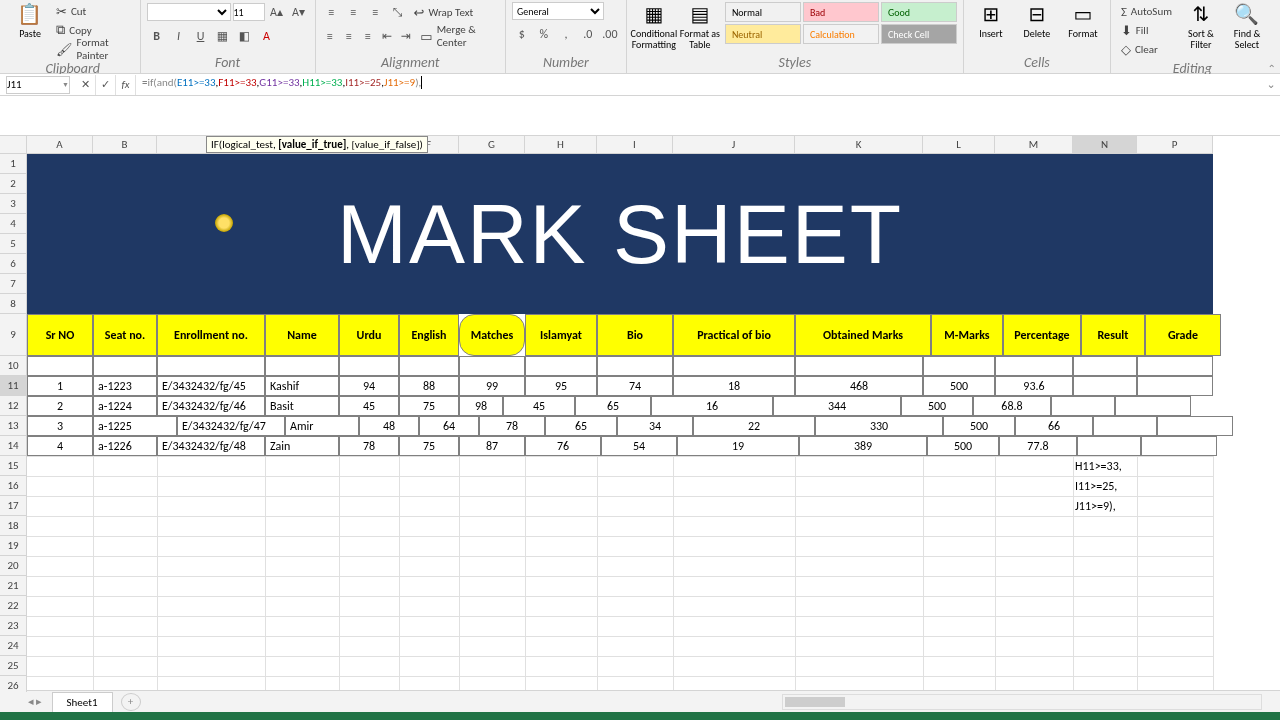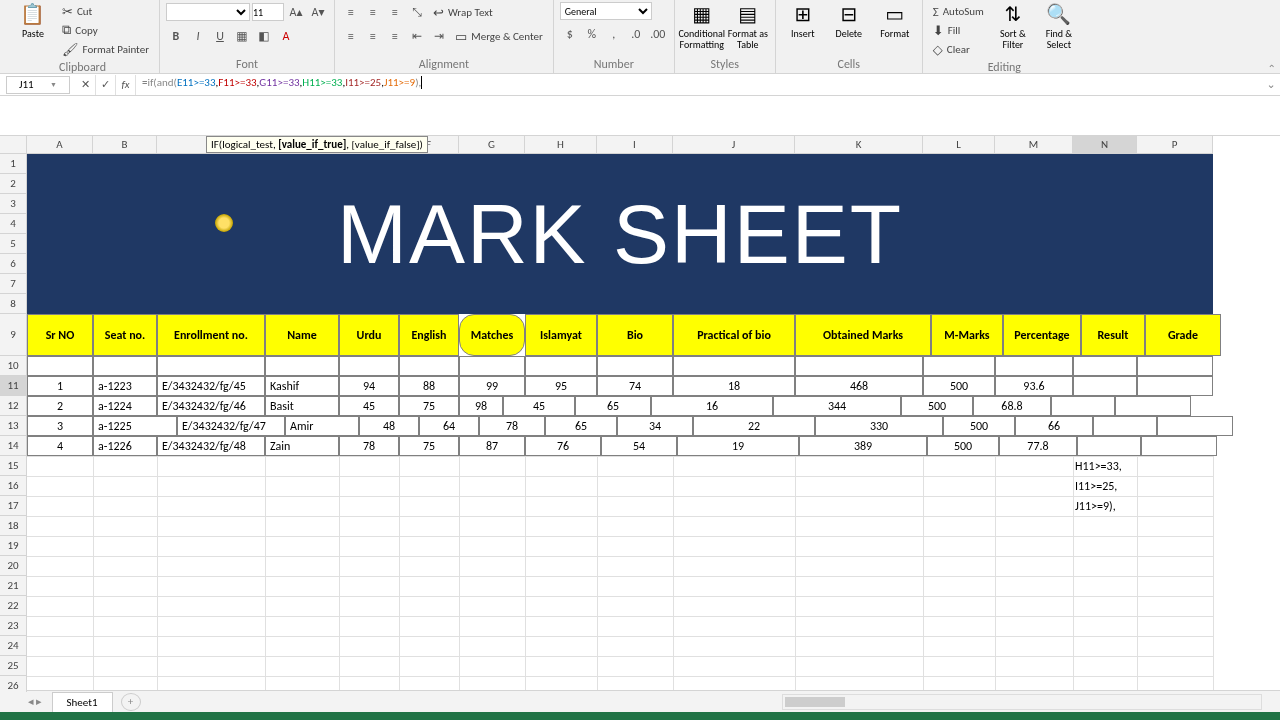--- a/index.html
+++ b/index.html
@@ -2,37 +2,37 @@
 <html><head>
 <meta charset="utf-8">
 <style>
 * { margin: 0; padding: 0; box-sizing: border-box; font-family: "Segoe UI", Calibri, sans-serif; font-size: 11px; }
 body { background: #fff; width: 1280px; height: 720px; overflow: hidden; user-select: none; }
 
 
 .ribbon { height: 74px; background: #f1f1f1; border-bottom: 1px solid #d4d4d4; display: flex; padding: 0 6px; }
 .rgroup { display: flex; flex-direction: column; border-right: 1px solid #d4d4d4; padding: 2px 6px 0 6px; }
 .rgroup-body { flex: 1; display: flex; align-items: flex-start; gap: 4px; }
-.rgroup-label { text-align: center; font-size: 12px; color: #777; padding: 2px 0; }
+.rgroup-label { text-align: center; font-size: 14px; color: #777; padding: 2px 0; font-style: italic; }
 .bigbtn { width: 42px; display: flex; flex-direction: column; align-items: center; gap: 2px; cursor: default; }
 .bigbtn .ic { width: 24px; height: 24px; display: flex; align-items: center; justify-content: center; font-size: 20px; }
 .bigbtn span { font-size: 10px; line-height: 11px; text-align: center; }
 .mini { display: flex; align-items: center; gap: 4px; height: 18px; padding: 0 4px; cursor: default; font-size: 10px; color: #444; }
 .mini .ic { font-size: 13px; }
 .col { display: flex; flex-direction: column; gap: 1px; }
 .row { display: flex; gap: 2px; align-items: center; }
 select, input.ftsize { height: 18px; border: 1px solid #ccc; background: #fff; font-size: 10px; }
 .iconbtn { width: 20px; height: 20px; display: flex; align-items: center; justify-content: center; color: #555; cursor: default; font-size: 12px; }
 .stylecell { width: 76px; height: 20px; border: 1px solid #ccc; display: flex; align-items: center; padding: 0 6px; font-size: 10px; }
 .collapse-btn { position: absolute; right: 4px; top: 62px; font-size: 10px; color: #888; cursor: default; }
 
 
 .fxbar-wrap { position: relative; }
 .fxbar { height: 22px; border-bottom: 1px solid #d4d4d4; display: flex; align-items: center; background: #fff; }
-.namebox { width: 64px; height: 18px; border: 1px solid #ccc; margin: 0 6px; padding: 0 12px; display: flex; align-items: center; justify-content: space-between; }
+.namebox { width: 64px; height: 18px; border: 1px solid #ccc; margin: 0 6px; padding: 0 0; display: flex; align-items: center; justify-content: space-between; }
 .namebox .dd { font-size: 7px; color: #888; }
 .fxbtn { width: 20px; height: 20px; display: flex; align-items: center; justify-content: center; color: #555; cursor: default; border-right: 1px solid #e0e0e0; }
 .fxinput { flex: 1; height: 18px; border: none; padding: 0 6px; font-size: 11px; font-family: Calibri; outline: none; }
 .fxinput .f-grey { color: #888; }
 .fxinput .f-blue { color: #0070c0; }
 .fxinput .f-red { color: #c00000; }
 .fxinput .f-pur { color: #7030a0; }
 .fxinput .f-grn { color: #00b050; }
 .fxinput .f-drd { color: #a52a2a; }
 .fxinput .f-org { color: #e46c0a; }
@@ -176,20 +176,32 @@
   <div class="rgroup">
     <div class="rgroup-body">
       <div class="bigbtn">
           <div class="ic">▦</div>
           <span>Conditional Formatting</span>
         </div>
       <div class="bigbtn">
           <div class="ic">▤</div>
           <span>Format as Table</span>
         </div>
+      <div class="col" style="gap:2px">
+        <div class="row">
+          <div class="stylecell">Normal</div>
+          <div class="stylecell" style="background:#ffc7ce;color:#9c0006">Bad</div>
+          <div class="stylecell" style="background:#c6efce;color:#006100">Good</div>
+        </div>
+        <div class="row">
+          <div class="stylecell" style="background:#ffeb9c;color:#9c6500">Neutral</div>
+          <div class="stylecell" style="background:#f2f2f2;color:#fa7d00">Calculation</div>
+          <div class="stylecell" style="background:#a5a5a5;color:#fff">Check Cell</div>
+        </div>
+      </div>
     </div>
     <div class="rgroup-label">Styles</div>
   </div>
 
   <div class="rgroup">
     <div class="rgroup-body">
       <div class="bigbtn">
           <div class="ic">⊞</div>
           <span>Insert</span>
         </div>

